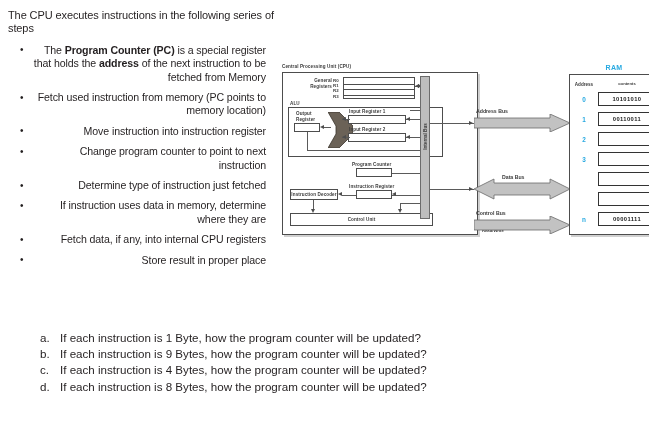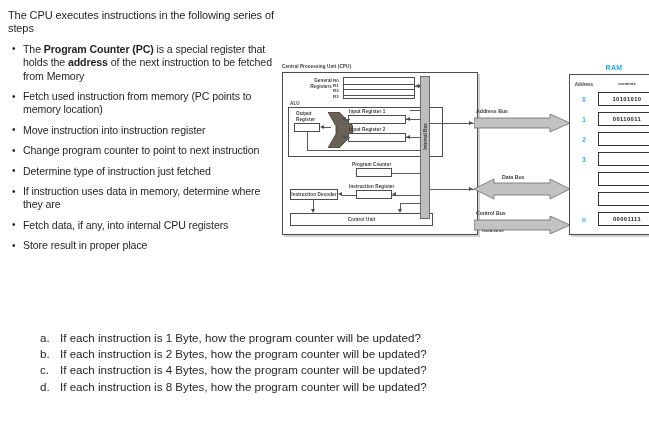--- a/index.html
+++ b/index.html
@@ -24,22 +24,23 @@
     width: 266px;
   }
   #intro-paragraph {
     font-size: 11px;
     line-height: 13.4px;
     margin: 0 0 7px 0;
     letter-spacing: -0.1px;
   }
   ul.steps {
     list-style: none;
-    margin: 0;
+    margin: 8px;
     padding: 0;
+    text-align: right;
   }
   ul.steps > li {
     position: relative;
     font-size: 10.6px;
     line-height: 13.4px;
     padding-left: 15px;
     margin-bottom: 7px;
     letter-spacing: -0.1px;
   }
   ul.steps > li::before {
@@ -533,17 +534,17 @@
         <div class="ram-addr">n</div>
         <div class="ram-cell">00001111</div>
       </div>
     </div>
 
 </div>
 
 <div id="assume-block">
   <ol class="questions" id="questions-list">
       <li><span class="qlabel">a.</span><span>If each instruction is 1 Byte, how the program counter will be updated?</span></li>
-      <li><span class="qlabel">b.</span><span>If each instruction is 2 Bytes, how the program counter will be updated?</span></li>
+      <li><span class="qlabel">b.</span><span>If each instruction is 9 Bytes, how the program counter will be updated?</span></li>
       <li><span class="qlabel">c.</span><span>If each instruction is 4 Bytes, how the program counter will be updated?</span></li>
       <li><span class="qlabel">d.</span><span>If each instruction is 8 Bytes, how the program counter will be updated?</span></li>
     </ol>
 </div>
 
 </body></html>

